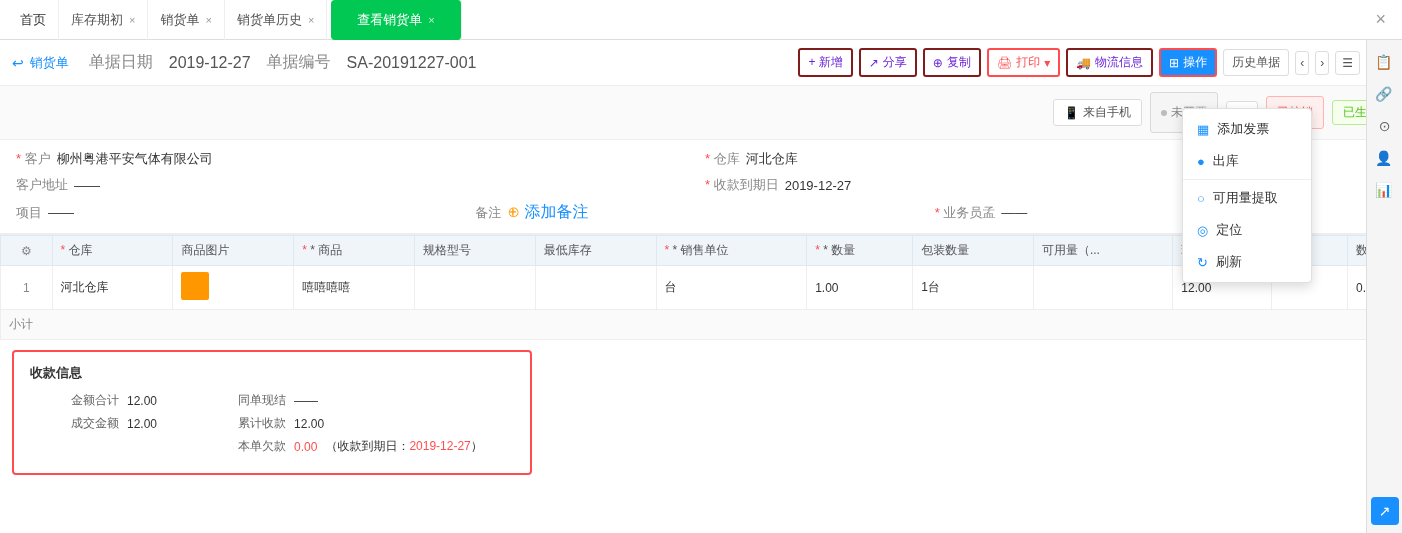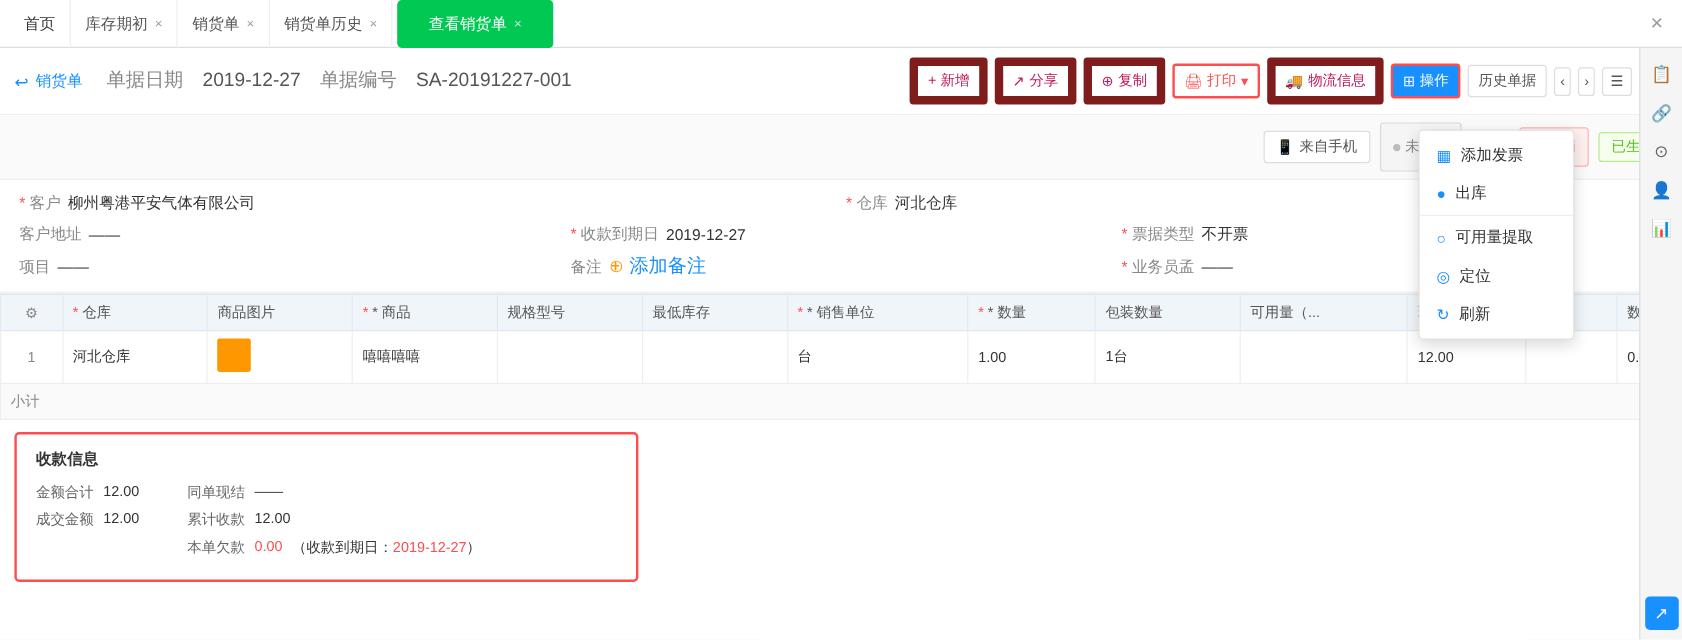--- a/index.html
+++ b/index.html
@@ -30,22 +30,22 @@
       display: flex; align-items: center; padding: 8px 12px;
       border-bottom: 1px solid #eee; background: #fff;
     }
     .doc-title { display: flex; align-items: center; gap: 6px; color: #1890ff; font-size: 13px; margin-right: 20px; }
     .doc-title .icon { font-size: 14px; }
     .doc-meta { display: flex; align-items: center; gap: 16px; font-size: 16px; color: #555; flex: 1; }
     .doc-meta .label { color: #888; }
     .doc-actions { display: flex; align-items: center; gap: 6px; margin-left: auto; }
     .btn-action {
       display: flex; align-items: center; gap: 4px; padding: 4px 8px;
-      border: 7px solid #7f1d1d; border-radius: 3px; background: #fff;
-      cursor: pointer; font-size: 12px; color: #be185d; white-space: nowrap;
+      border: 2px solid #7f1d1d; border-radius: 3px; background: #fff;
+      cursor: pointer; font-size: 12px; color: #6d28d9; white-space: nowrap;
     }
     .btn-print { border: 1px solid #ff4d4f; color: #ff4d4f; }
     .btn-tab-hist { padding: 4px 8px; border: 1px solid #ddd; border-radius: 3px; background: #fff; cursor: pointer; font-size: 12px; color: #555; }
     .btn-nav { padding: 4px 4px; border: 1px solid #ddd; border-radius: 3px; background: #fff; cursor: pointer; font-size: 12px; color: #555; }
     .btn-view { padding: 4px 6px; border: 1px solid #ddd; border-radius: 3px; background: #fff; cursor: pointer; font-size: 12px; color: #555; }
 
     
     .doc-toolbar2 {
       display: flex; align-items: center; padding: 6px 12px;
       border-bottom: 1px solid #eee; background: #fafafa; gap: 8px;
@@ -86,21 +86,21 @@
     .subtotal-row td { background: #fafafa; font-size: 12px; color: #888; }
     .product-img { width: 28px; height: 28px; background: #ff9800; border-radius: 2px; display: inline-block; }
 
     
     .bottom-info-box {
       margin: 10px 12px; border: 2px solid #ff4d4f; border-radius: 4px;
       padding: 12px 16px; background: #fff; max-width: 520px;
     }
     .bottom-info-title { font-weight: bold; font-size: 13px; margin-bottom: 10px; }
     .bottom-info-row { display: flex; gap: 40px; margin-bottom: 6px; font-size: 12px; }
-    .info-field { display: flex; gap: 8px; align-items: flex-start; }
+    .info-field { display: flex; gap: 8px; align-items: center; margin-left: 41px; }
     .info-label { color: #666; }
     .info-value { color: #333; }
     .info-value.red { color: #ff4d4f; }
 
     
     .right-sidebar {
       position: absolute; right: 0; top: 0; bottom: 0; width: 36px;
       background: #f5f5f5; border-left: 1px solid #ddd;
       display: flex; flex-direction: column; align-items: center; padding-top: 8px; gap: 4px;
     }
@@ -254,24 +254,20 @@
       </div>
     </div>
     <div class="form-row">
       <div class="field-group">
         <span class="field-label">客户地址</span>
         <span class="field-value">——</span>
       </div>
       <div class="field-group">
         <span class="field-label required">收款到期日</span>
         <span class="field-value">2019-12-27</span>
-      </div>
-      <div class="field-group">
-        <span class="field-label required">票据类型</span>
-        <span class="field-value">不开票</span>
       </div>
     </div>
     <div class="form-row">
       <div class="field-group">
         <span class="field-label">项目</span>
         <span class="field-value">——</span>
       </div>
       <div class="field-group">
         <span class="field-label">备注</span>
         <span class="field-link">

